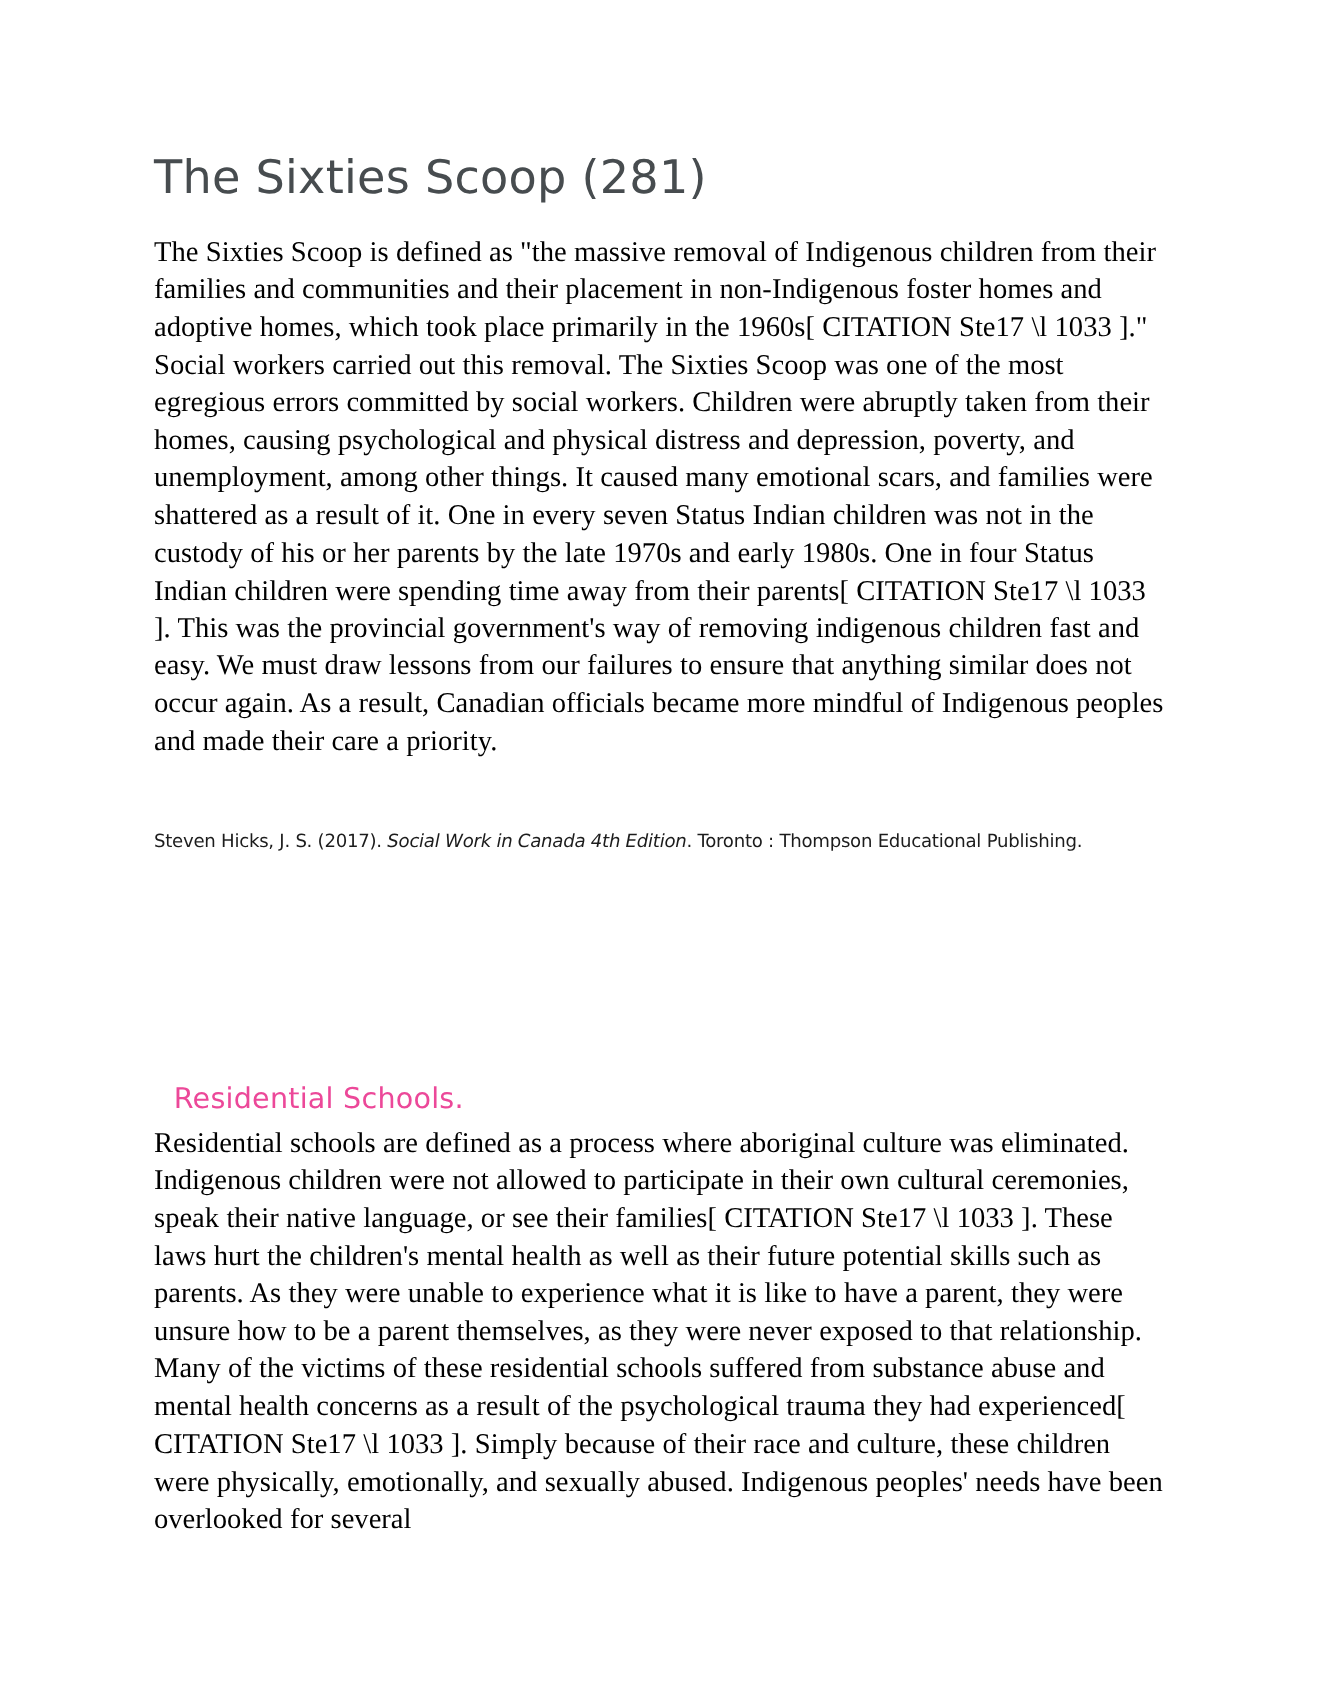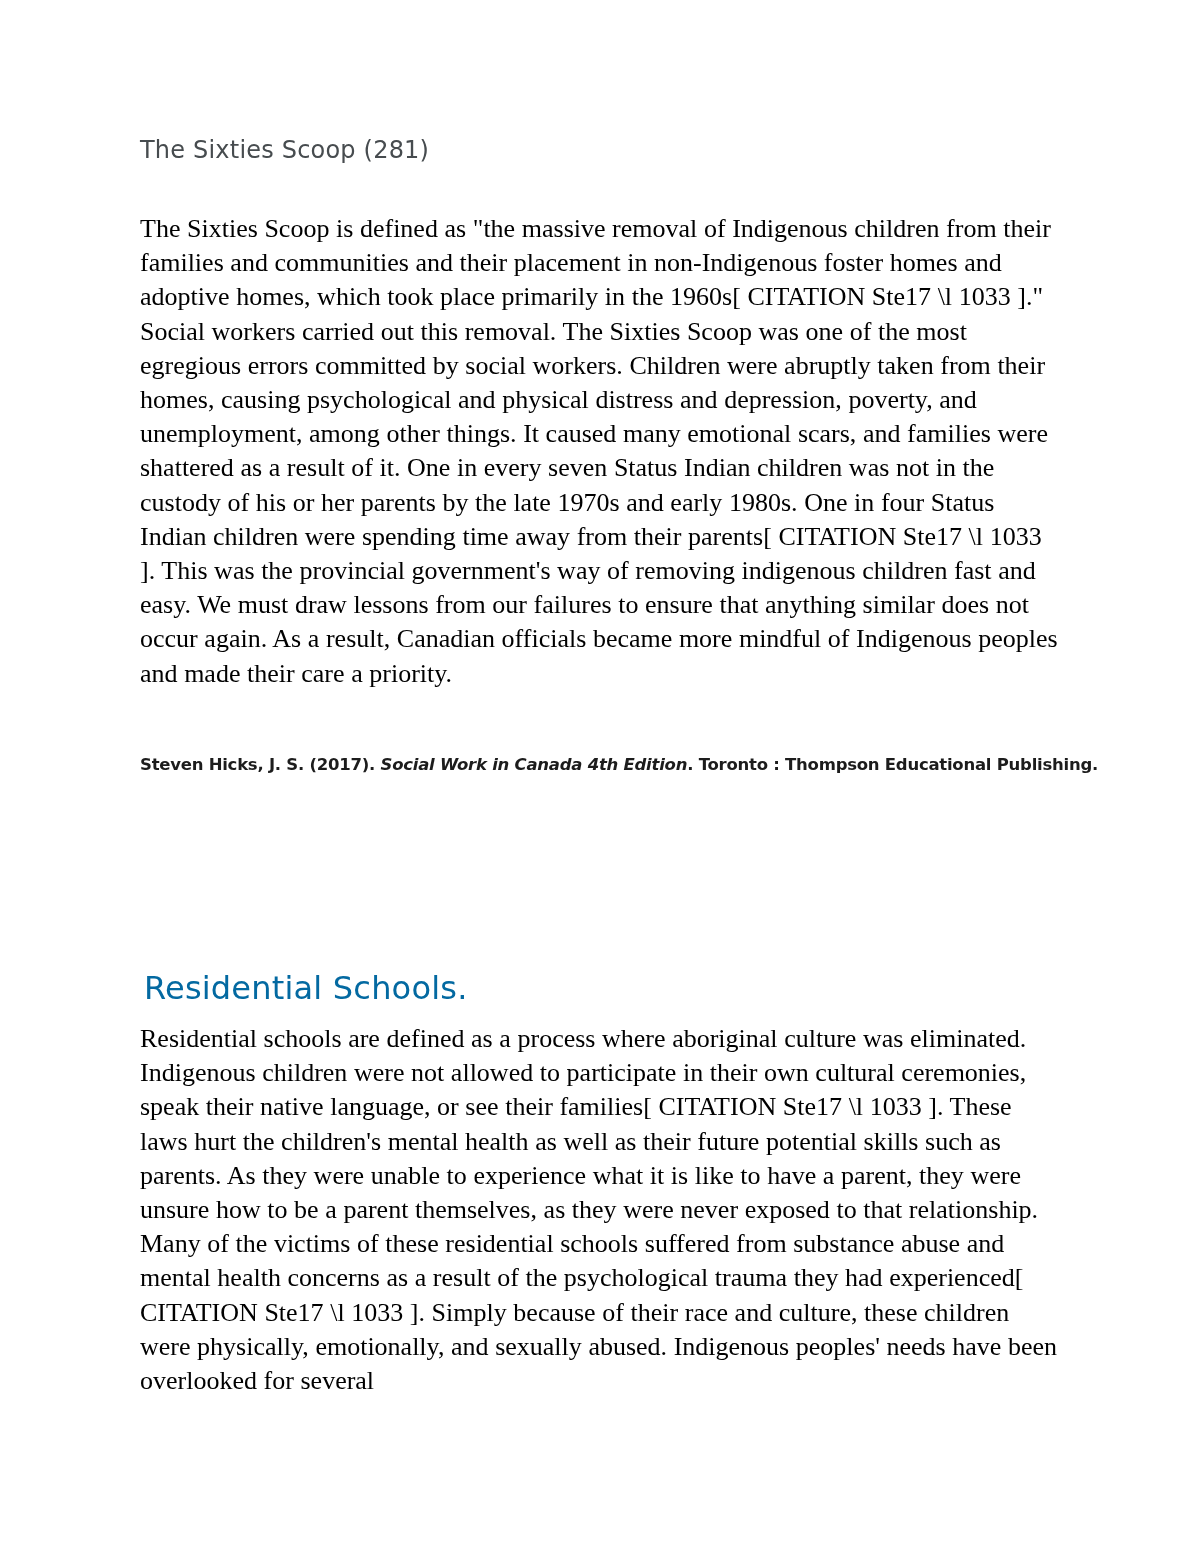--- a/index.html
+++ b/index.html
@@ -27,21 +27,21 @@
   .content {
     position: absolute;
     left: 140px;
     top: 0;
     width: 918px;
   }
 
   
   .doc-title {
     font-family: "DejaVu Sans", "Liberation Sans", sans-serif;
-    font-size: 24px;
+    font-size: 42px;
     font-weight: 400;
     color: #474c4f;
     letter-spacing: 0.2px;
     line-height: 1.12;
     margin: 0;
     padding: 0;
   }
   .title-block {
     position: absolute;
     left: 0;
@@ -61,39 +61,39 @@
   .works-cited-block {
     position: absolute;
     left: 0;
     top: 745px;
     width: 918px;
   }
 
   .citation {
     font-family: "DejaVu Sans", "Liberation Sans", sans-serif;
     font-size: 16.5px;
-    font-weight: 700;
+    font-weight: 400;
     color: #1c1c1c;
     line-height: 1.45;
     margin: 8px 0 0 0;
     letter-spacing: -0.25px;
     white-space: nowrap;
   }
   .citation .italic {
     font-style: italic;
   }
 
   .heading-residential {
     font-family: "DejaVu Sans", "Liberation Sans", sans-serif;
-    font-size: 32px;
+    font-size: 26px;
     font-weight: 400;
-    color: #0369a1;
+    color: #ec4899;
     letter-spacing: 0.2px;
     line-height: 1.12;
-    margin: 4px;
+    margin: 18px;
   }
   .residential-block {
     position: absolute;
     left: 0;
     top: 967px;
     width: 918px;
   }
 
   
   .body-par {

